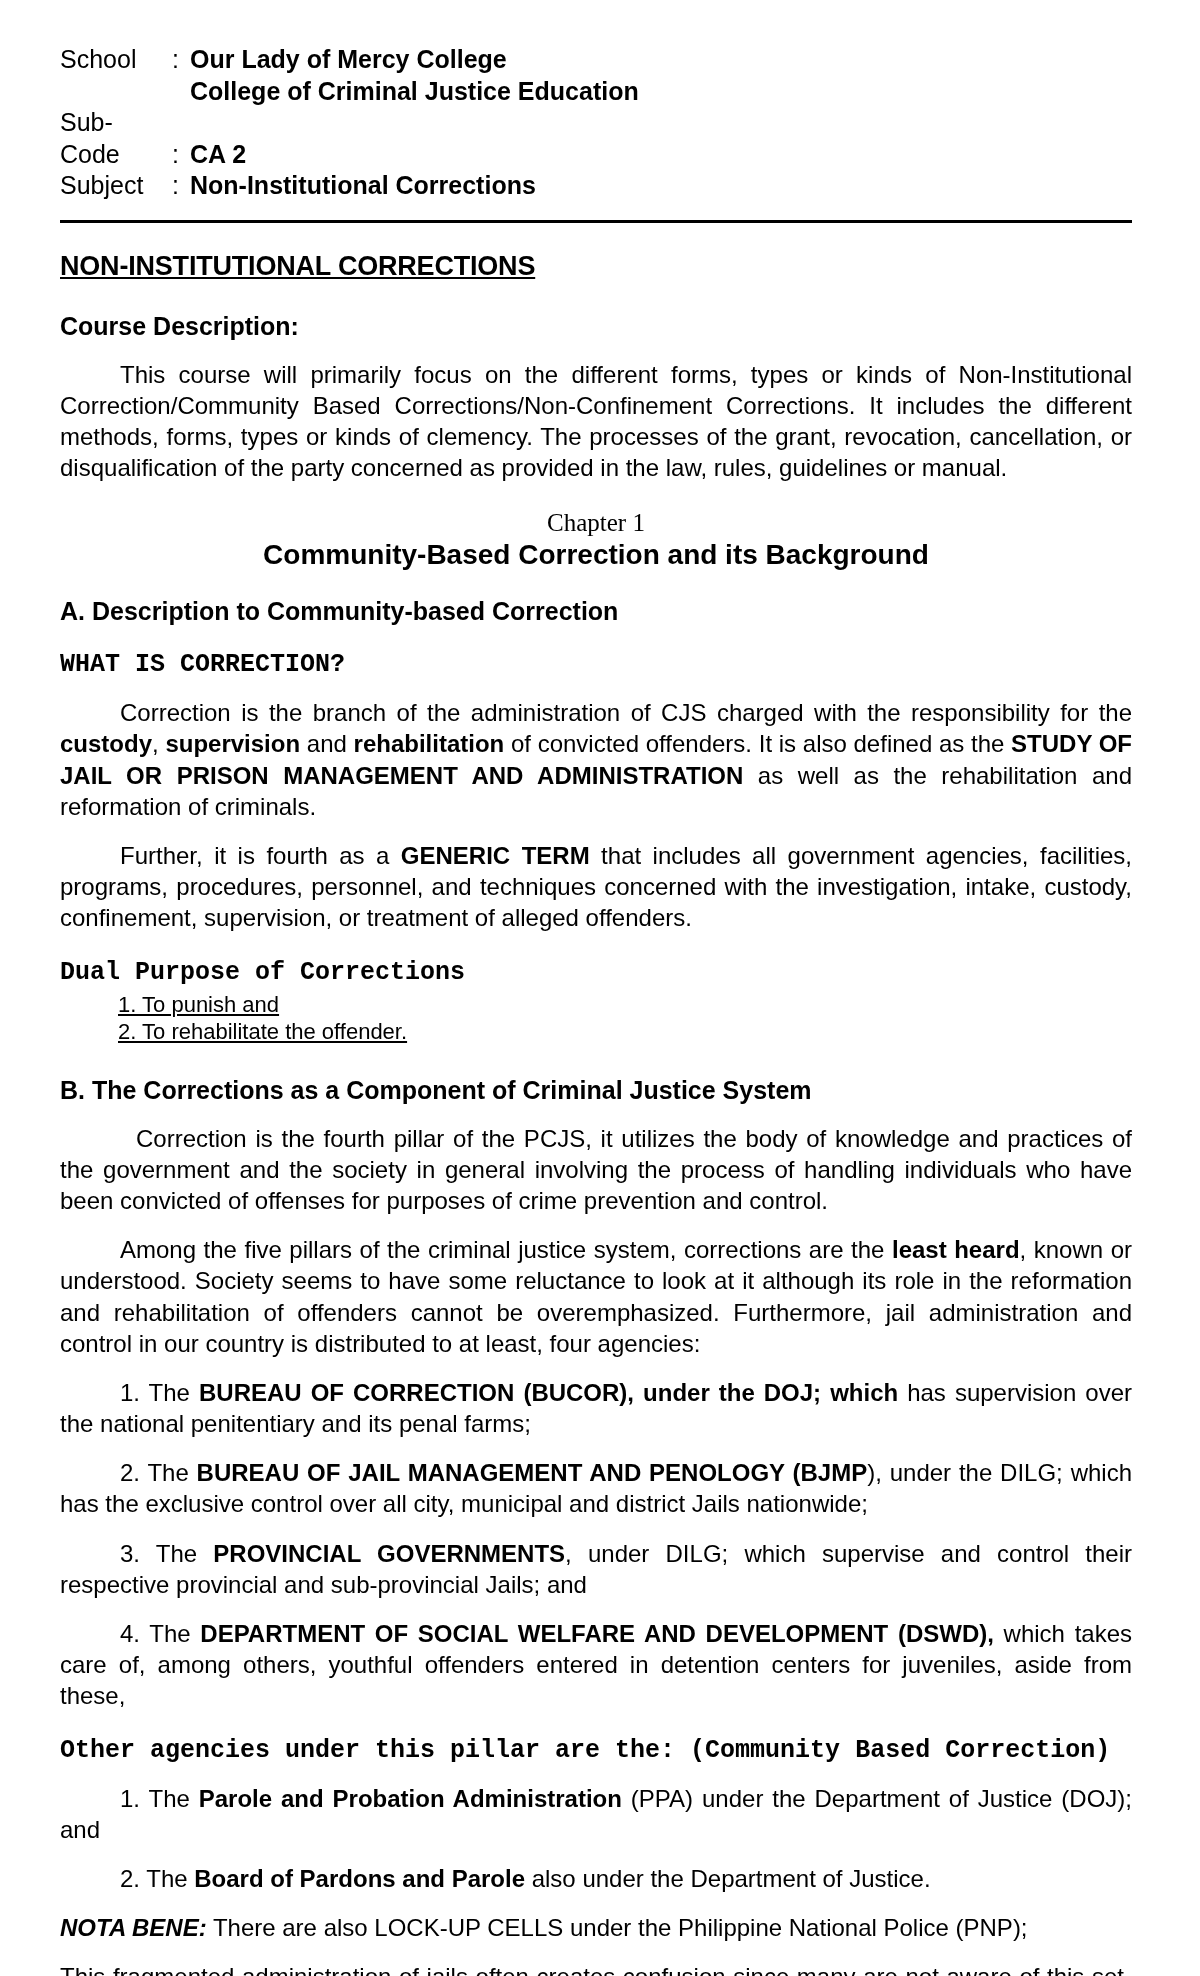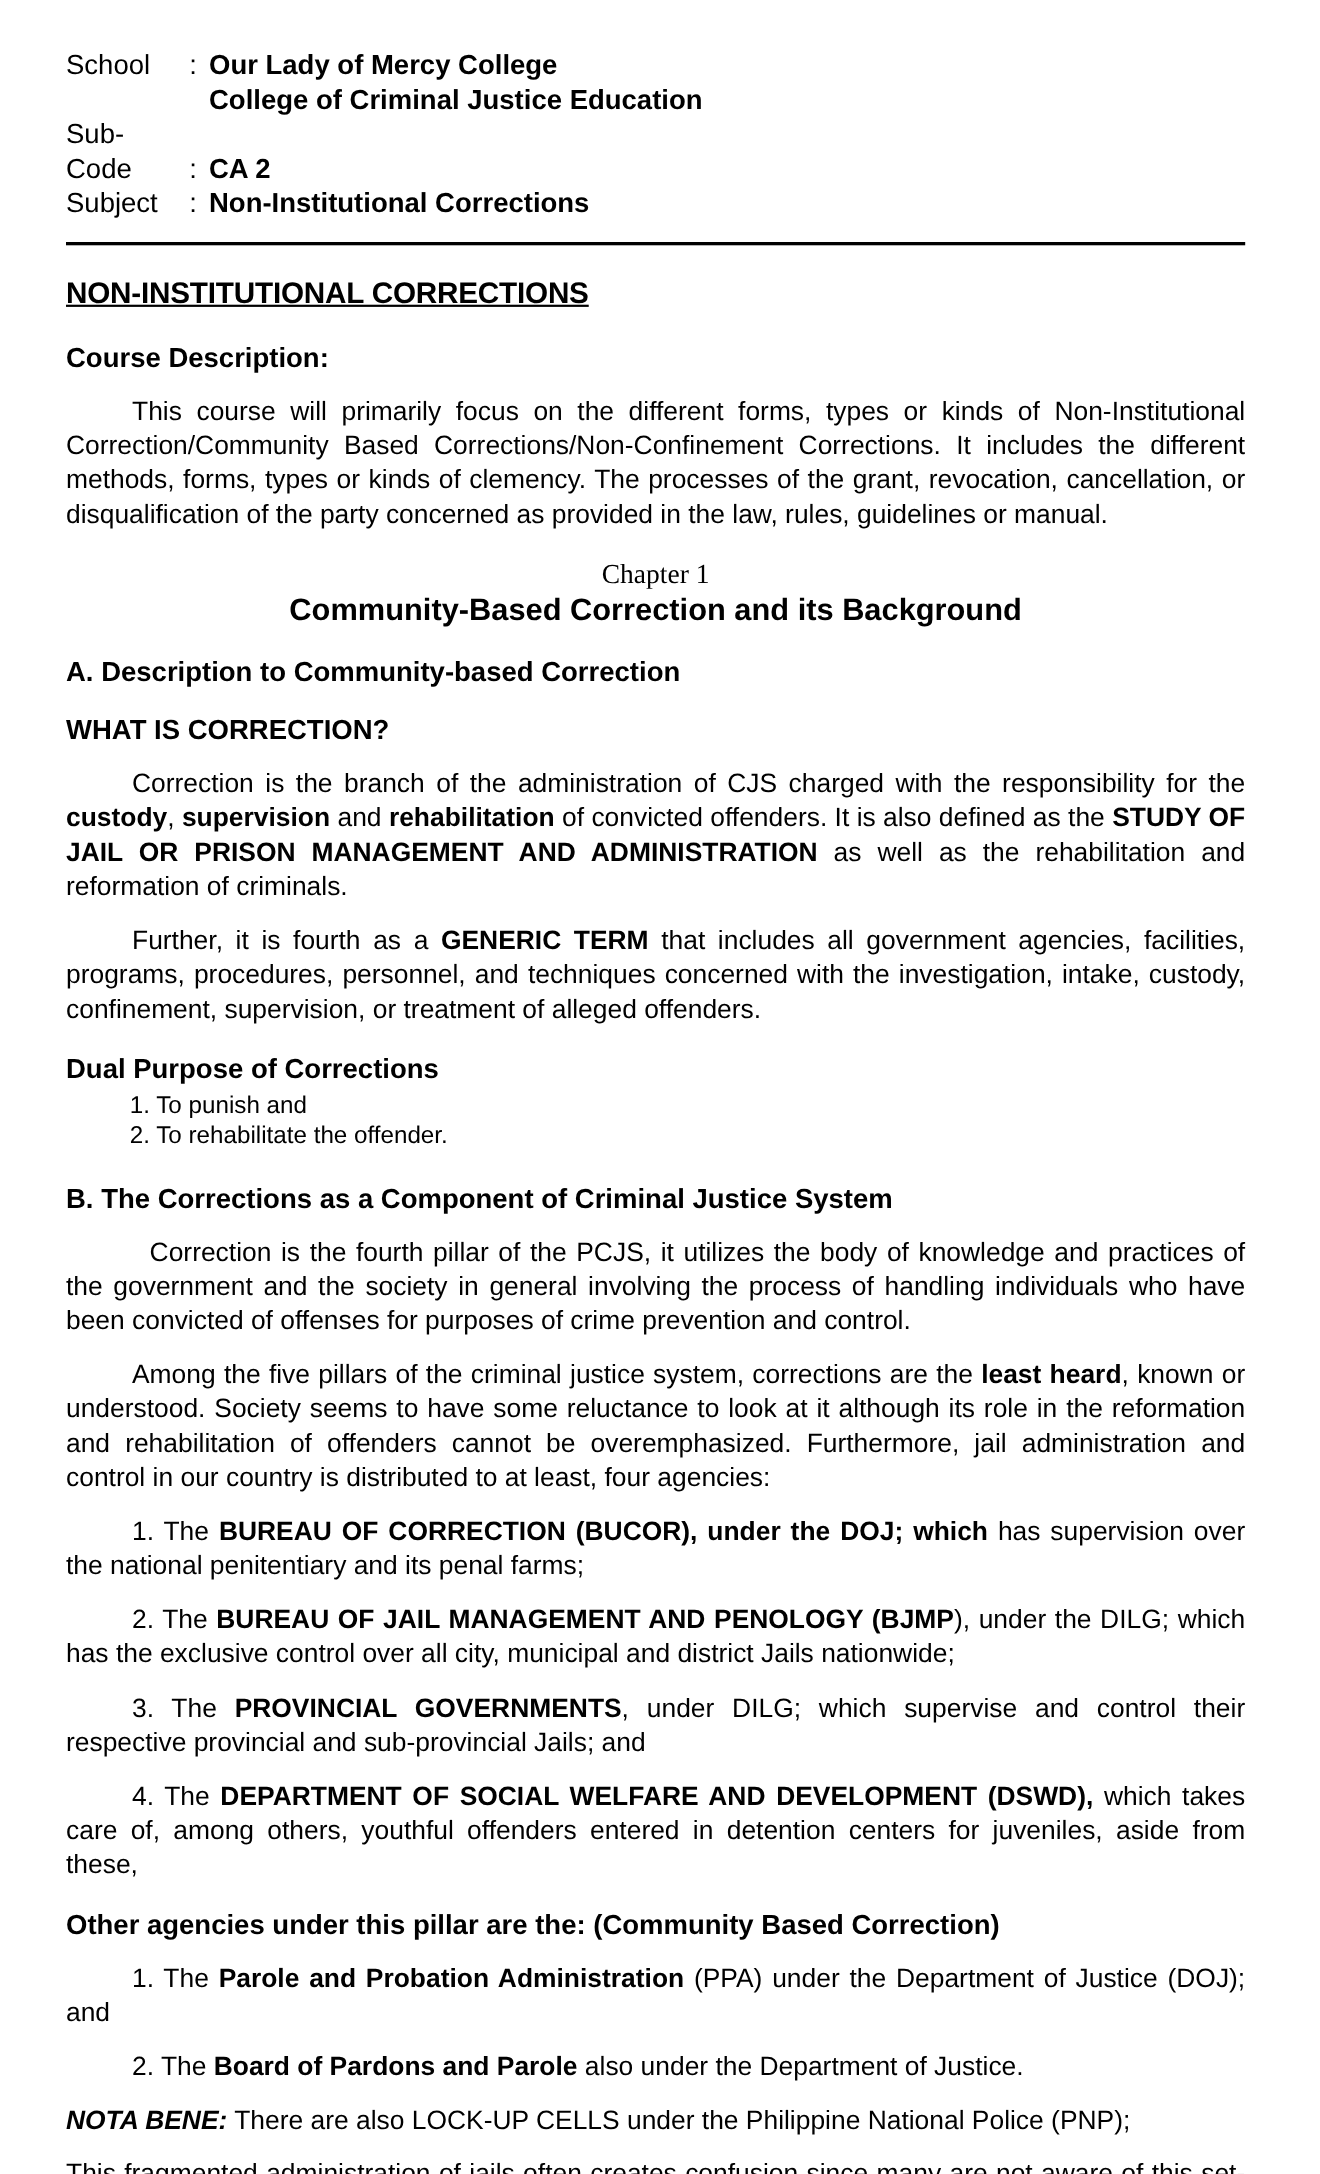--- a/index.html
+++ b/index.html
@@ -68,20 +68,21 @@
     font-weight: bold;
     margin: 30px 0 0 0;
   }
   h2.section-head.tight {
     margin-top: 26px;
   }
   h3.sub-head {
     font-size: 25px;
     font-weight: bold;
     margin: 24px 0 0 0;
+    font-family: Liberation Mono, monospace;
   }
   .chapter-label {
     font-family: "Liberation Serif", serif;
     font-size: 25px;
     text-align: center;
     margin: 26px 0 0 0;
   }
   .chapter-title {
     font-size: 28px;
     font-weight: bold;
@@ -111,20 +112,21 @@
   }
   .gap-lg { margin-top: 40px; }
   .gap-md { margin-top: 26px; }
 
   ol.simple-list, ul.simple-list {
     list-style: none;
     margin: 4px 0 0 0;
     padding: 0 0 0 58px;
     font-size: 22px;
     line-height: 1.25;
+    text-decoration: underline;
   }
   ol.simple-list li {
     margin: 0;
   }
 
   b, strong { font-weight: bold; }
   .bi { font-weight: bold; font-style: italic; }
 </style>
 </head>
 <body>

